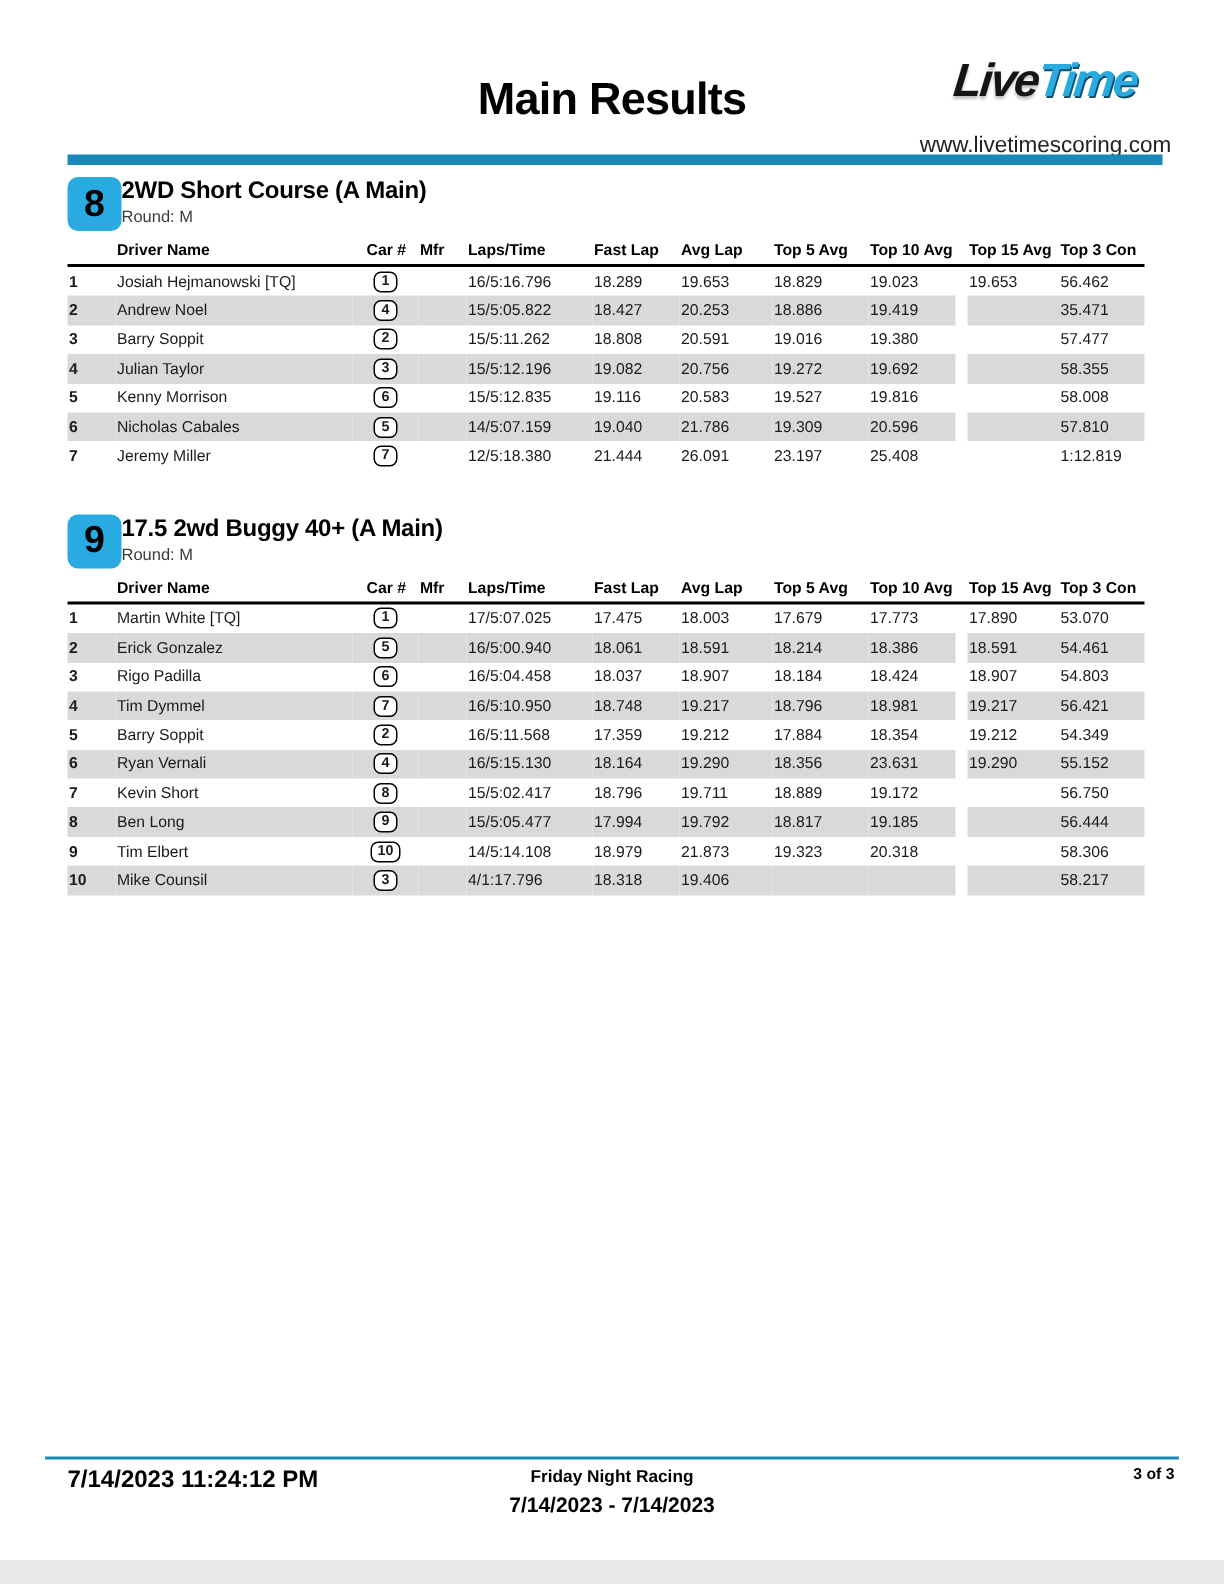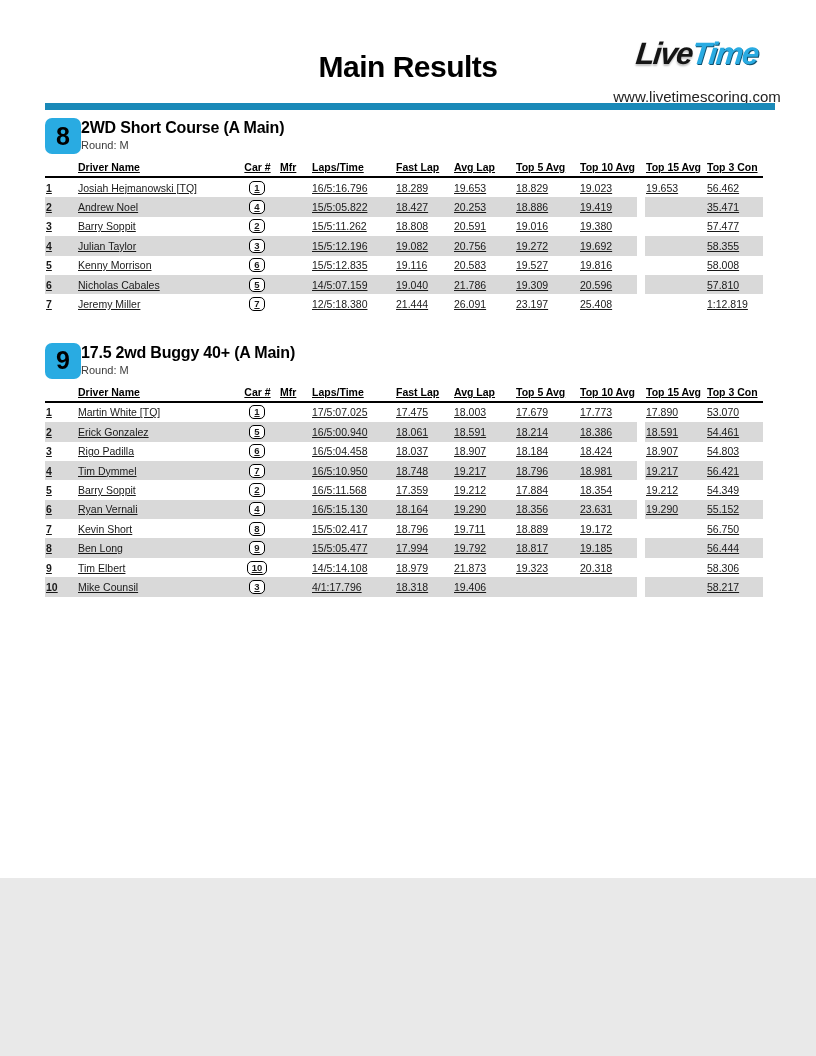--- a/index.html
+++ b/index.html
@@ -1,18 +1,18 @@
 <!DOCTYPE html>
 <html style="--accent: #1989B8; --badge-cyan: #29ABE2; --stripe: #D9D9D9;"><head>
 <meta charset="utf-8">
 <style>
   * { margin:0; padding:0; box-sizing:border-box; }
   html,body { background:#e9e9e9; }
   .page {
-    position:relative; width:816px; height:878px; margin:0 auto;
+    position:relative; width:816px; height:1040px; margin:0 auto;
     background:#ffffff; overflow:hidden;
     font-family:"Liberation Sans", sans-serif; color:#1a1a1a;
   }
   
   .page-title {
     position:absolute; top:50px; left:0; right:0;
     text-align:center; font-size:30px; font-weight:bold; color:#000;
     letter-spacing:-0.5px;
   }
   .logo-block { position:absolute; top:38px; right:34px; width:170px; text-align:center; }
@@ -38,21 +38,20 @@
     font-size:25px; font-weight:bold; color:#000; flex:0 0 36px;
   }
   .race-titles { padding-top:1px; }
   .race-title { font-size:16px; font-weight:bold; color:#000; letter-spacing:-0.2px; }
   .race-round { font-size:11px; color:#3c3c3c; margin-top:2px; }
   
   .results-table { width:718px; margin-top:7px; }
   .hrow, .row {
     display:grid;
     grid-template-columns:32px 158px 44px 32px 84px 58px 62px 64px 58px 8px 61px 57px;
-    text-decoration:underline;
   }
   .hrow {
     font-size:10.5px; font-weight:bold; color:#000;
     padding-bottom:3px; border-bottom:2px solid #000;
     align-items:end;
   }
   .hrow .hc { padding-left:1px; }
   .hrow .hc.center { text-align:center; }
   .row { height:19.4px; align-items:center; font-size:10.5px; }
   .row .c { height:100%; display:flex; align-items:center; padding-left:1px; overflow:hidden; white-space:nowrap; }
@@ -411,17 +410,18 @@
             <div class="c"></div>
             <div class="c">58.217</div>
           </div>
         </div>
       </div>
     </div>
 
   <div class="footer-rule"></div>
   <div class="footer-left">7/14/2023 11:24:12 PM</div>
   <div class="footer-center">
+    <div class="footer-event">Friday Night Racing</div>
     <div class="footer-dates">7/14/2023 - 7/14/2023</div>
   </div>
   <div class="footer-right">3 of 3</div>
 
 </div>
 
 </body></html>

